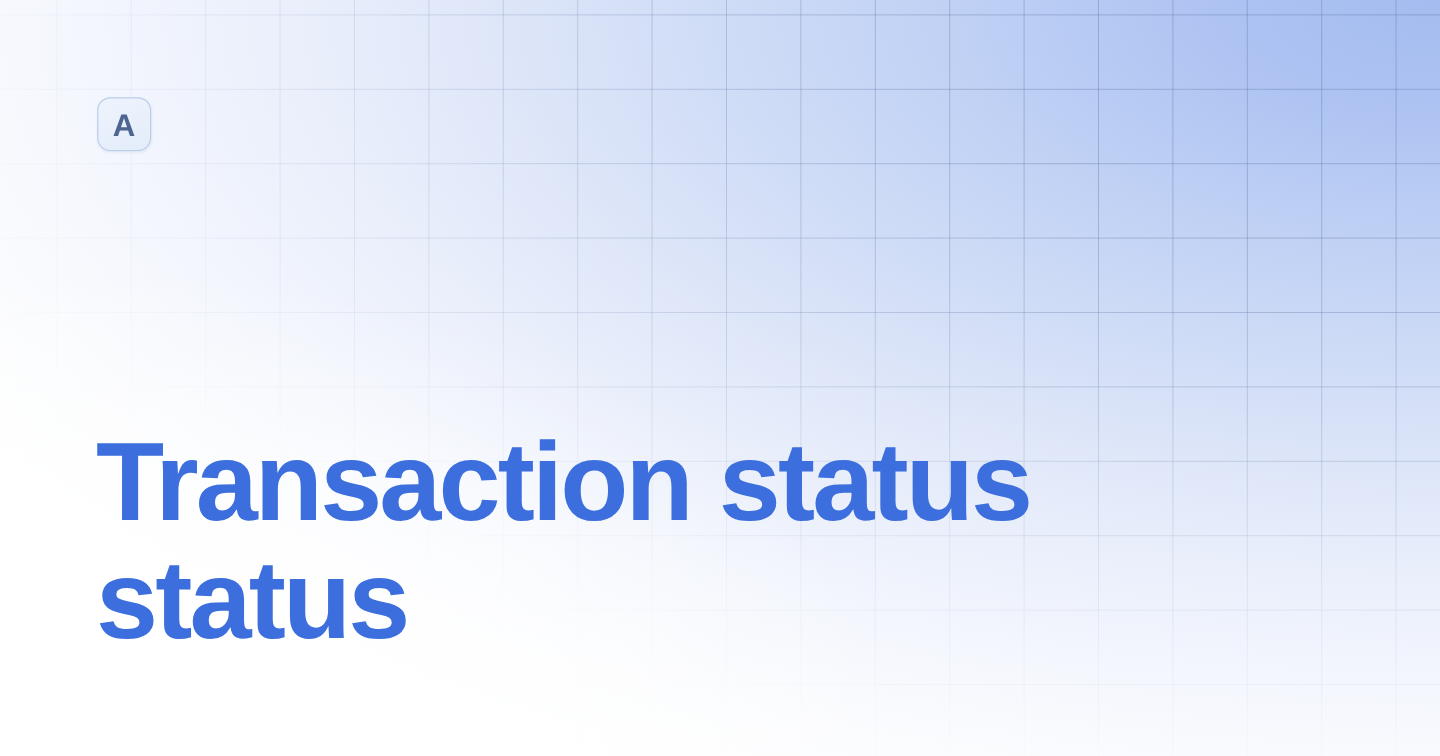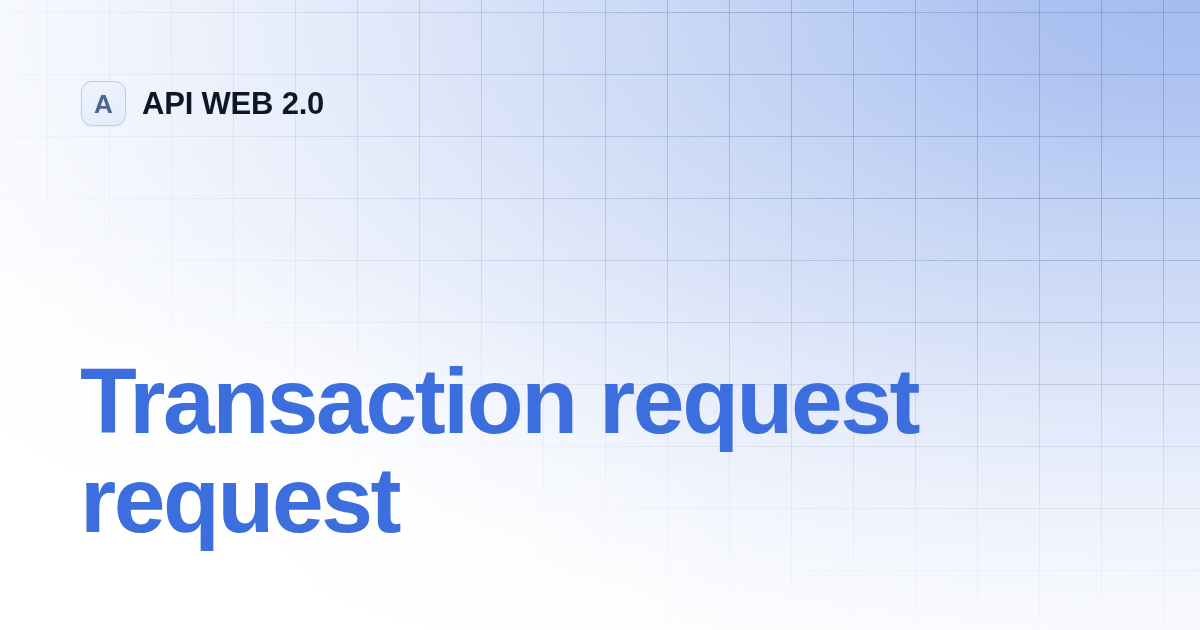--- a/index.html
+++ b/index.html
@@ -153,19 +153,18 @@
   <div class="bg-wash"></div>
   <div class="bg-grid"></div>
   <div class="bg-bloom"></div>
 
   <div class="content">
 
     <div class="brand">
       <div class="brand-badge">
         <span class="brand-badge-letter">A</span>
       </div>
-      <span class="brand-name">API WEB 2.0</span>
     </div>
 
-    <h1 class="headline">Transaction request request</h1>
+    <h1 class="headline">Transaction status status</h1>
 
   </div>
 </div>
 
 </body></html>

